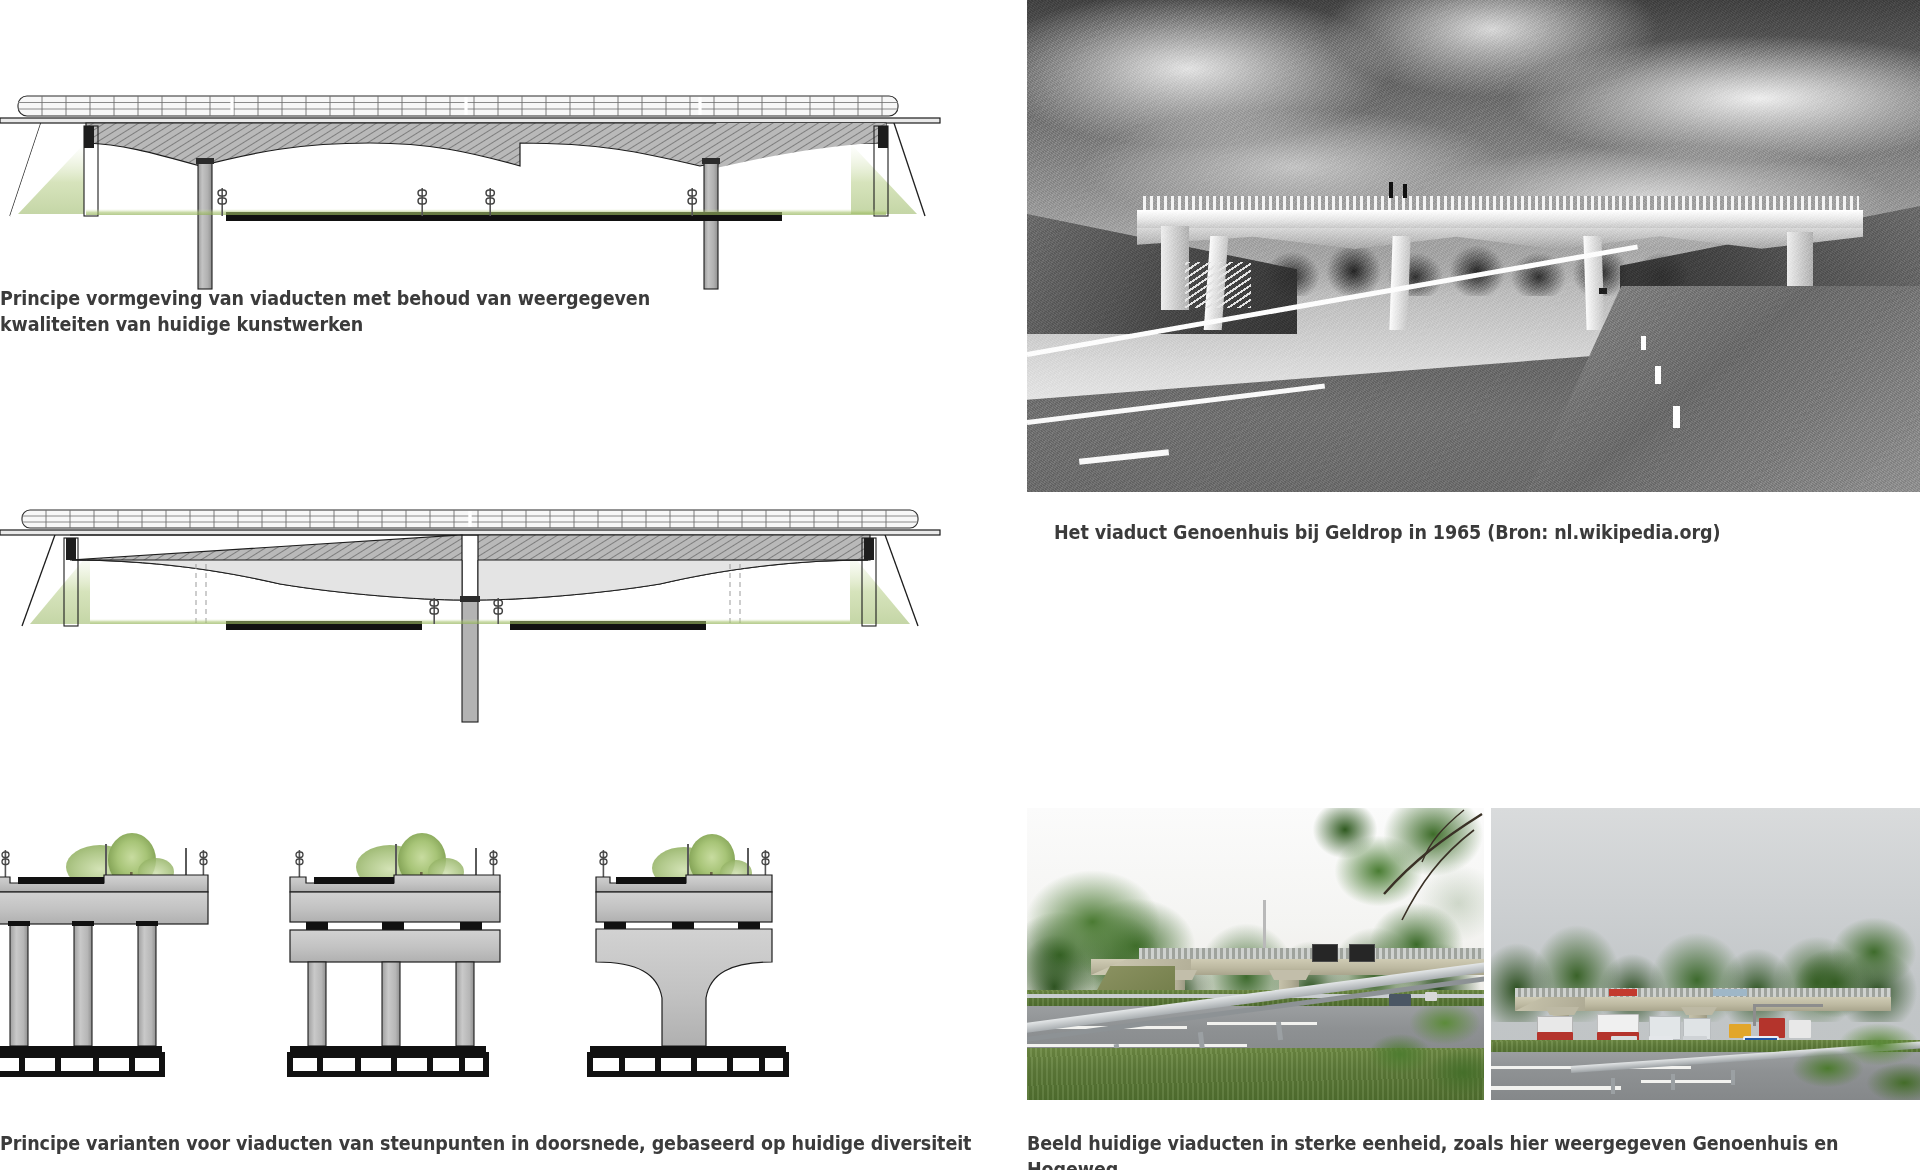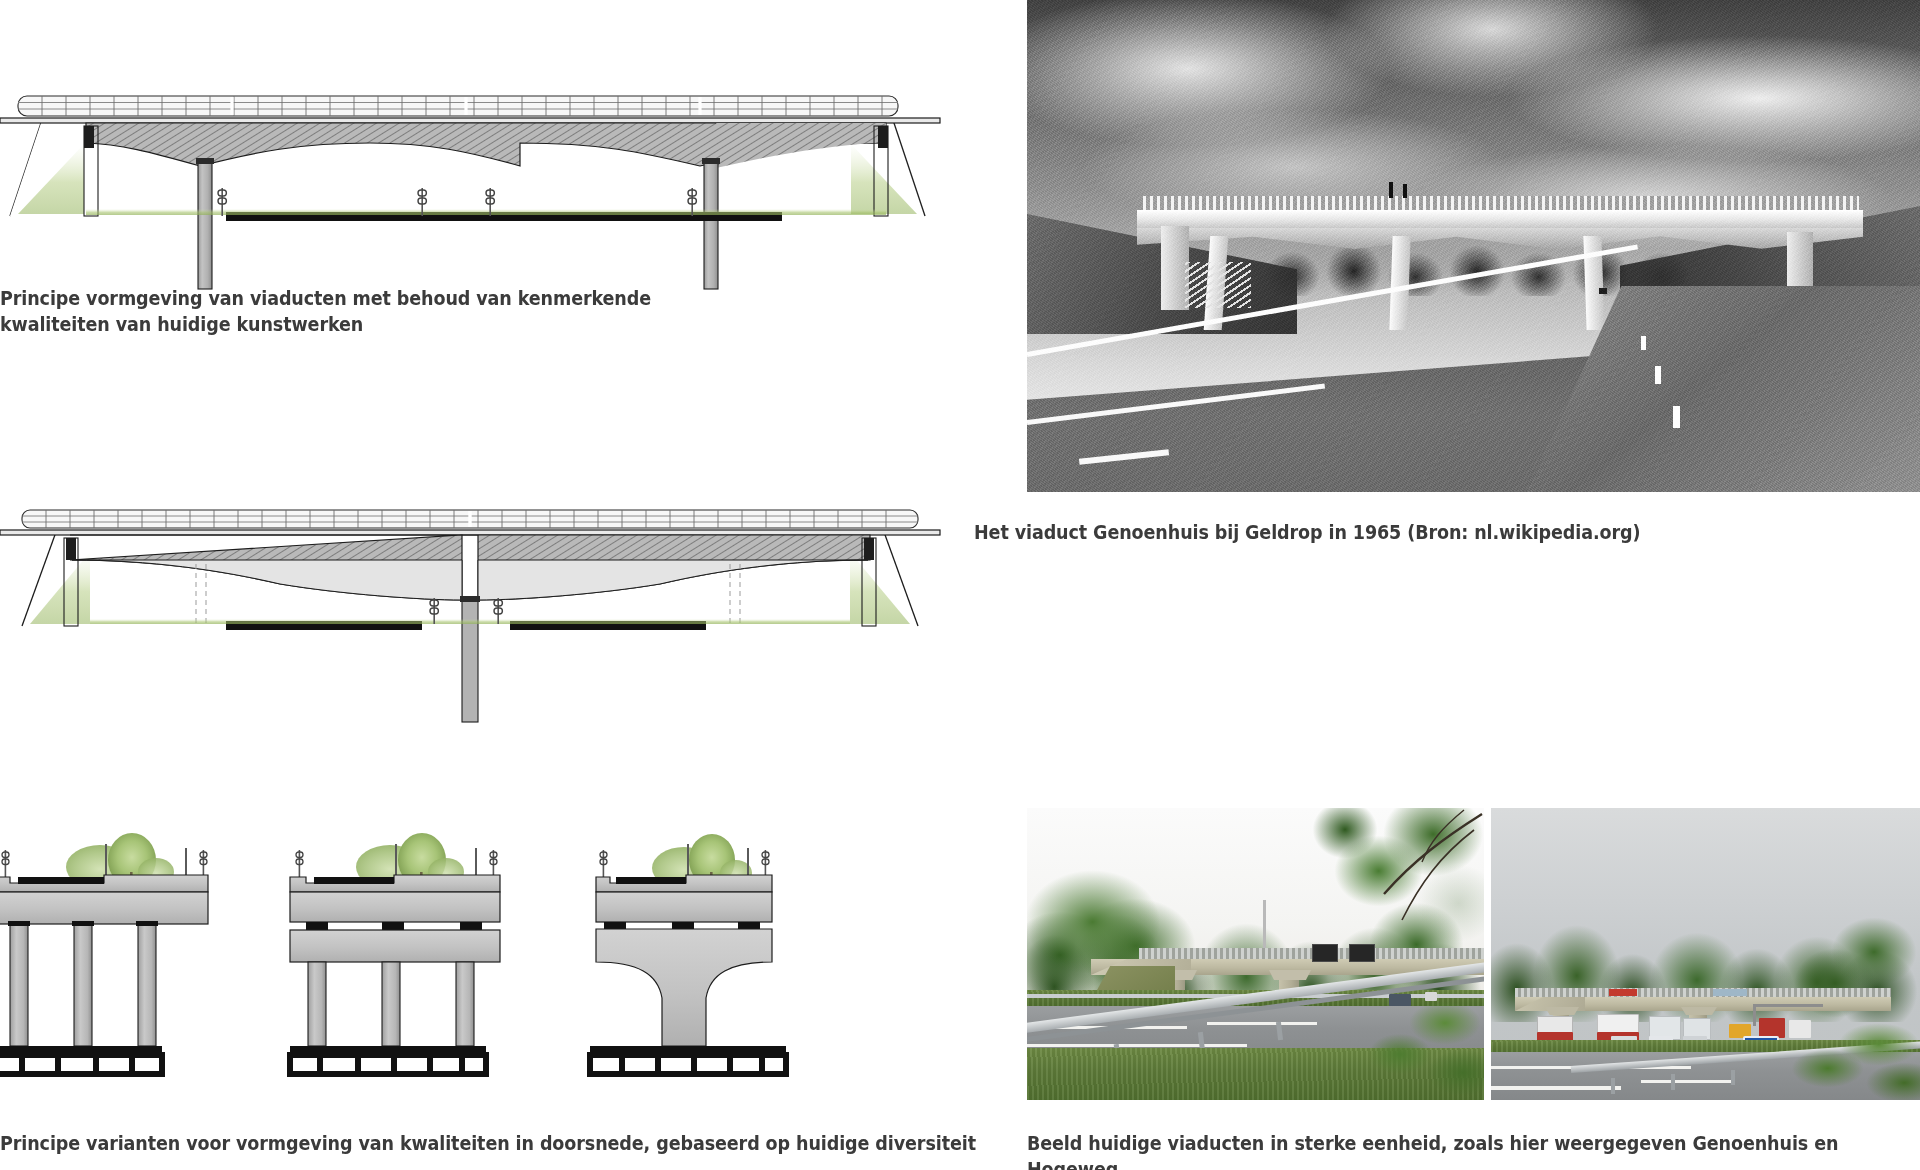--- a/index.html
+++ b/index.html
@@ -214,21 +214,21 @@
           </g>
         <g transform="translate(688,92)">
             <rect x="3.4" y="0" width="1.6" height="28" fill="#555"></rect>
             <rect x="0" y="2" width="8.4" height="6" rx="3" fill="none" stroke="#444" stroke-width="1.4"></rect>
             <rect x="0" y="10" width="8.4" height="6" rx="3" fill="none" stroke="#444" stroke-width="1.4"></rect>
           </g>
       </g>
     </svg>
   </div>
 
-  <p class="caption" style="position:absolute; left:0px; top:286px; width:760px;">Principe vormgeving van viaducten met behoud van kenmerkende
+  <p class="caption" style="position:absolute; left:0px; top:286px; width:760px;">Principe vormgeving van viaducten met behoud van weergegeven
 kwaliteiten van huidige kunstwerken</p>
 
   <div class="fig" style="left:0px; top:508px;">
     <svg width="940" height="160" viewBox="0 0 940 160">
       <defs>
         <pattern id="hatchB" width="6" height="6" patternTransform="rotate(58)" patternUnits="userSpaceOnUse">
           <rect width="6" height="6" fill="#b9b9b9"></rect>
           <line x1="0" y1="0" x2="0" y2="6" stroke="#4a4a4a" stroke-width="1.1"></line>
         </pattern>
         <linearGradient id="grassB" x1="0" y1="0" x2="0" y2="1">
@@ -501,21 +501,21 @@
           <line x1="32" y1="235" x2="32" y2="254"></line>
             <line x1="68" y1="235" x2="68" y2="254"></line>
           <line x1="104" y1="235" x2="104" y2="254"></line>
             <line x1="140" y1="235" x2="140" y2="254"></line>
           <line x1="172" y1="235" x2="172" y2="254"></line>
         </g>
       </g>
     </svg>
   </div>
 
-  <p class="caption" style="position:absolute; left:0px; top:1131px; width:1000px;">Principe varianten voor vormgeving van kwaliteiten in doorsnede, gebaseerd op huidige diversiteit</p>
+  <p class="caption" style="position:absolute; left:0px; top:1131px; width:1000px;">Principe varianten voor viaducten van steunpunten in doorsnede, gebaseerd op huidige diversiteit</p>
 
   <div class="photo bw" style="left:1027px; top:0px; width:893px; height:492px;">
     <div class="sky-bw"></div>
 
     <div style="position:absolute;left:0;top:214px;width:270px;height:120px;
                 background:linear-gradient(115deg,#6f6f6f 0%,#4e4e4e 60%,#3d3d3d 100%);
                 clip-path:polygon(0 0,100% 46%,100% 100%,0 100%);"></div>
     <div style="position:absolute;right:0;top:206px;width:300px;height:130px;
                 background:linear-gradient(-115deg,#6f6f6f 0%,#4e4e4e 60%,#3b3b3b 100%);
                 clip-path:polygon(100% 0,0 46%,0 100%,100% 100%);"></div>
@@ -573,21 +573,21 @@
 
     <div style="position:absolute;left:614px;top:336px;width:5px;height:14px;background:#f2f2f2;"></div>
     <div style="position:absolute;left:628px;top:366px;width:6px;height:18px;background:#f2f2f2;"></div>
     <div style="position:absolute;left:646px;top:406px;width:7px;height:22px;background:#f2f2f2;"></div>
 
     <div style="position:absolute;left:572px;top:288px;width:8px;height:6px;background:#2a2a2a;"></div>
 
     <div class="noise-bw"></div>
   </div>
 
-  <p class="caption" style="position:absolute; left:974px; top:520px; width:800px;">Het viaduct Genoenhuis bij Geldrop in 1965 (Bron: nl.wikipedia.org)</p>
+  <p class="caption" style="position:absolute; left:1054px; top:520px; width:800px;">Het viaduct Genoenhuis bij Geldrop in 1965 (Bron: nl.wikipedia.org)</p>
 
   <div class="photo" style="left:1027px; top:808px; width:457px; height:292px;">
     <div class="sky-c"></div>
 
     <div class="treeline" style="left:0;top:92px;width:457px;height:124px;"></div>
 
     <div style="position:absolute;left:-10px;top:54px;width:180px;height:150px;
                 background:radial-gradient(ellipse 52% 48% at 42% 40%,#4a7a32 0%,rgba(74,122,50,0) 72%),
                            radial-gradient(ellipse 46% 44% at 66% 56%,#3c6a28 0%,rgba(60,106,40,0) 72%),
                            radial-gradient(ellipse 40% 40% at 24% 62%,#2f5a20 0%,rgba(47,90,32,0) 72%);"></div>

